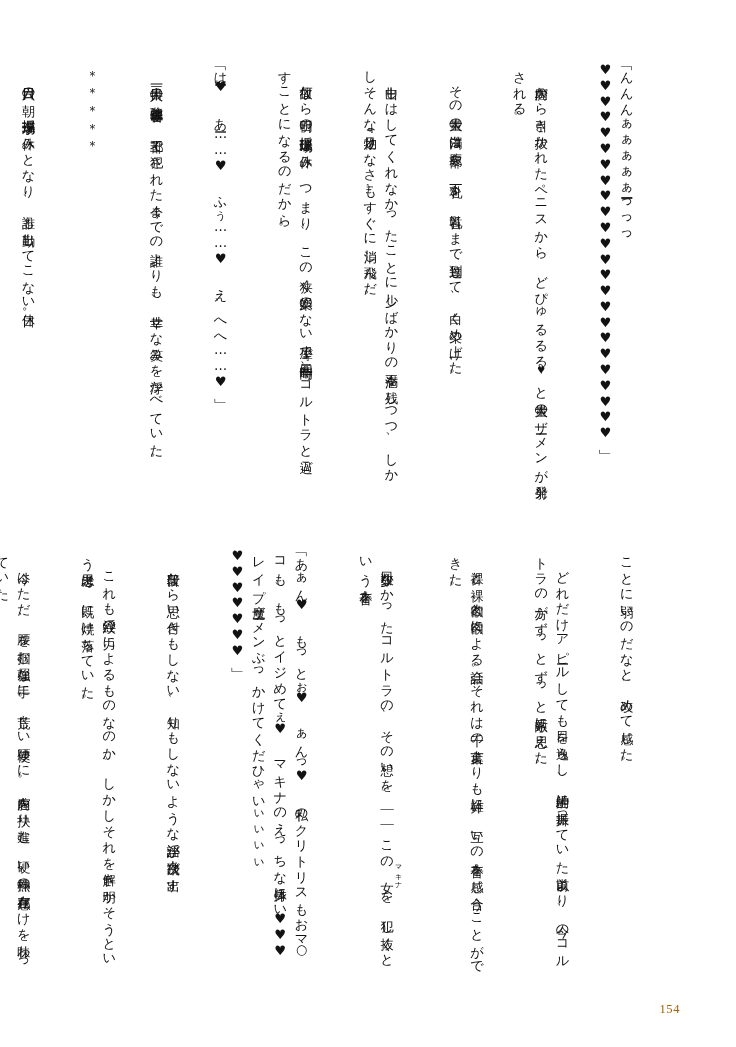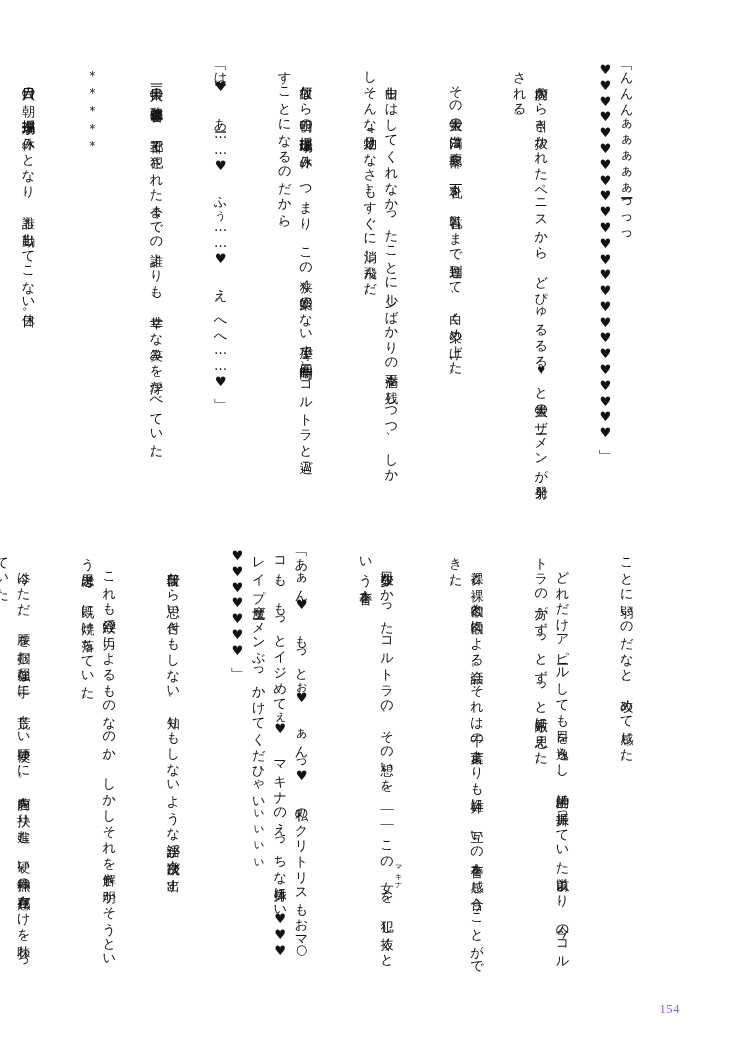--- a/index.html
+++ b/index.html
@@ -59,21 +59,21 @@
   rt {
     font-size: 7px;
     letter-spacing: 0.02em;
   }
   .page-number {
     position: absolute;
     right: 56px;
     bottom: 30px;
     font-size: 12.5px;
     font-family: "Liberation Serif", "DejaVu Serif", serif;
-    color: #8b5cf6;
+    color: #a16207;
     letter-spacing: 0.05em;
   }
   .hearts {
     font-family: "DejaVu Sans", sans-serif;
   }
 </style>
 </head>
 <body>
 
 <div class="page">

